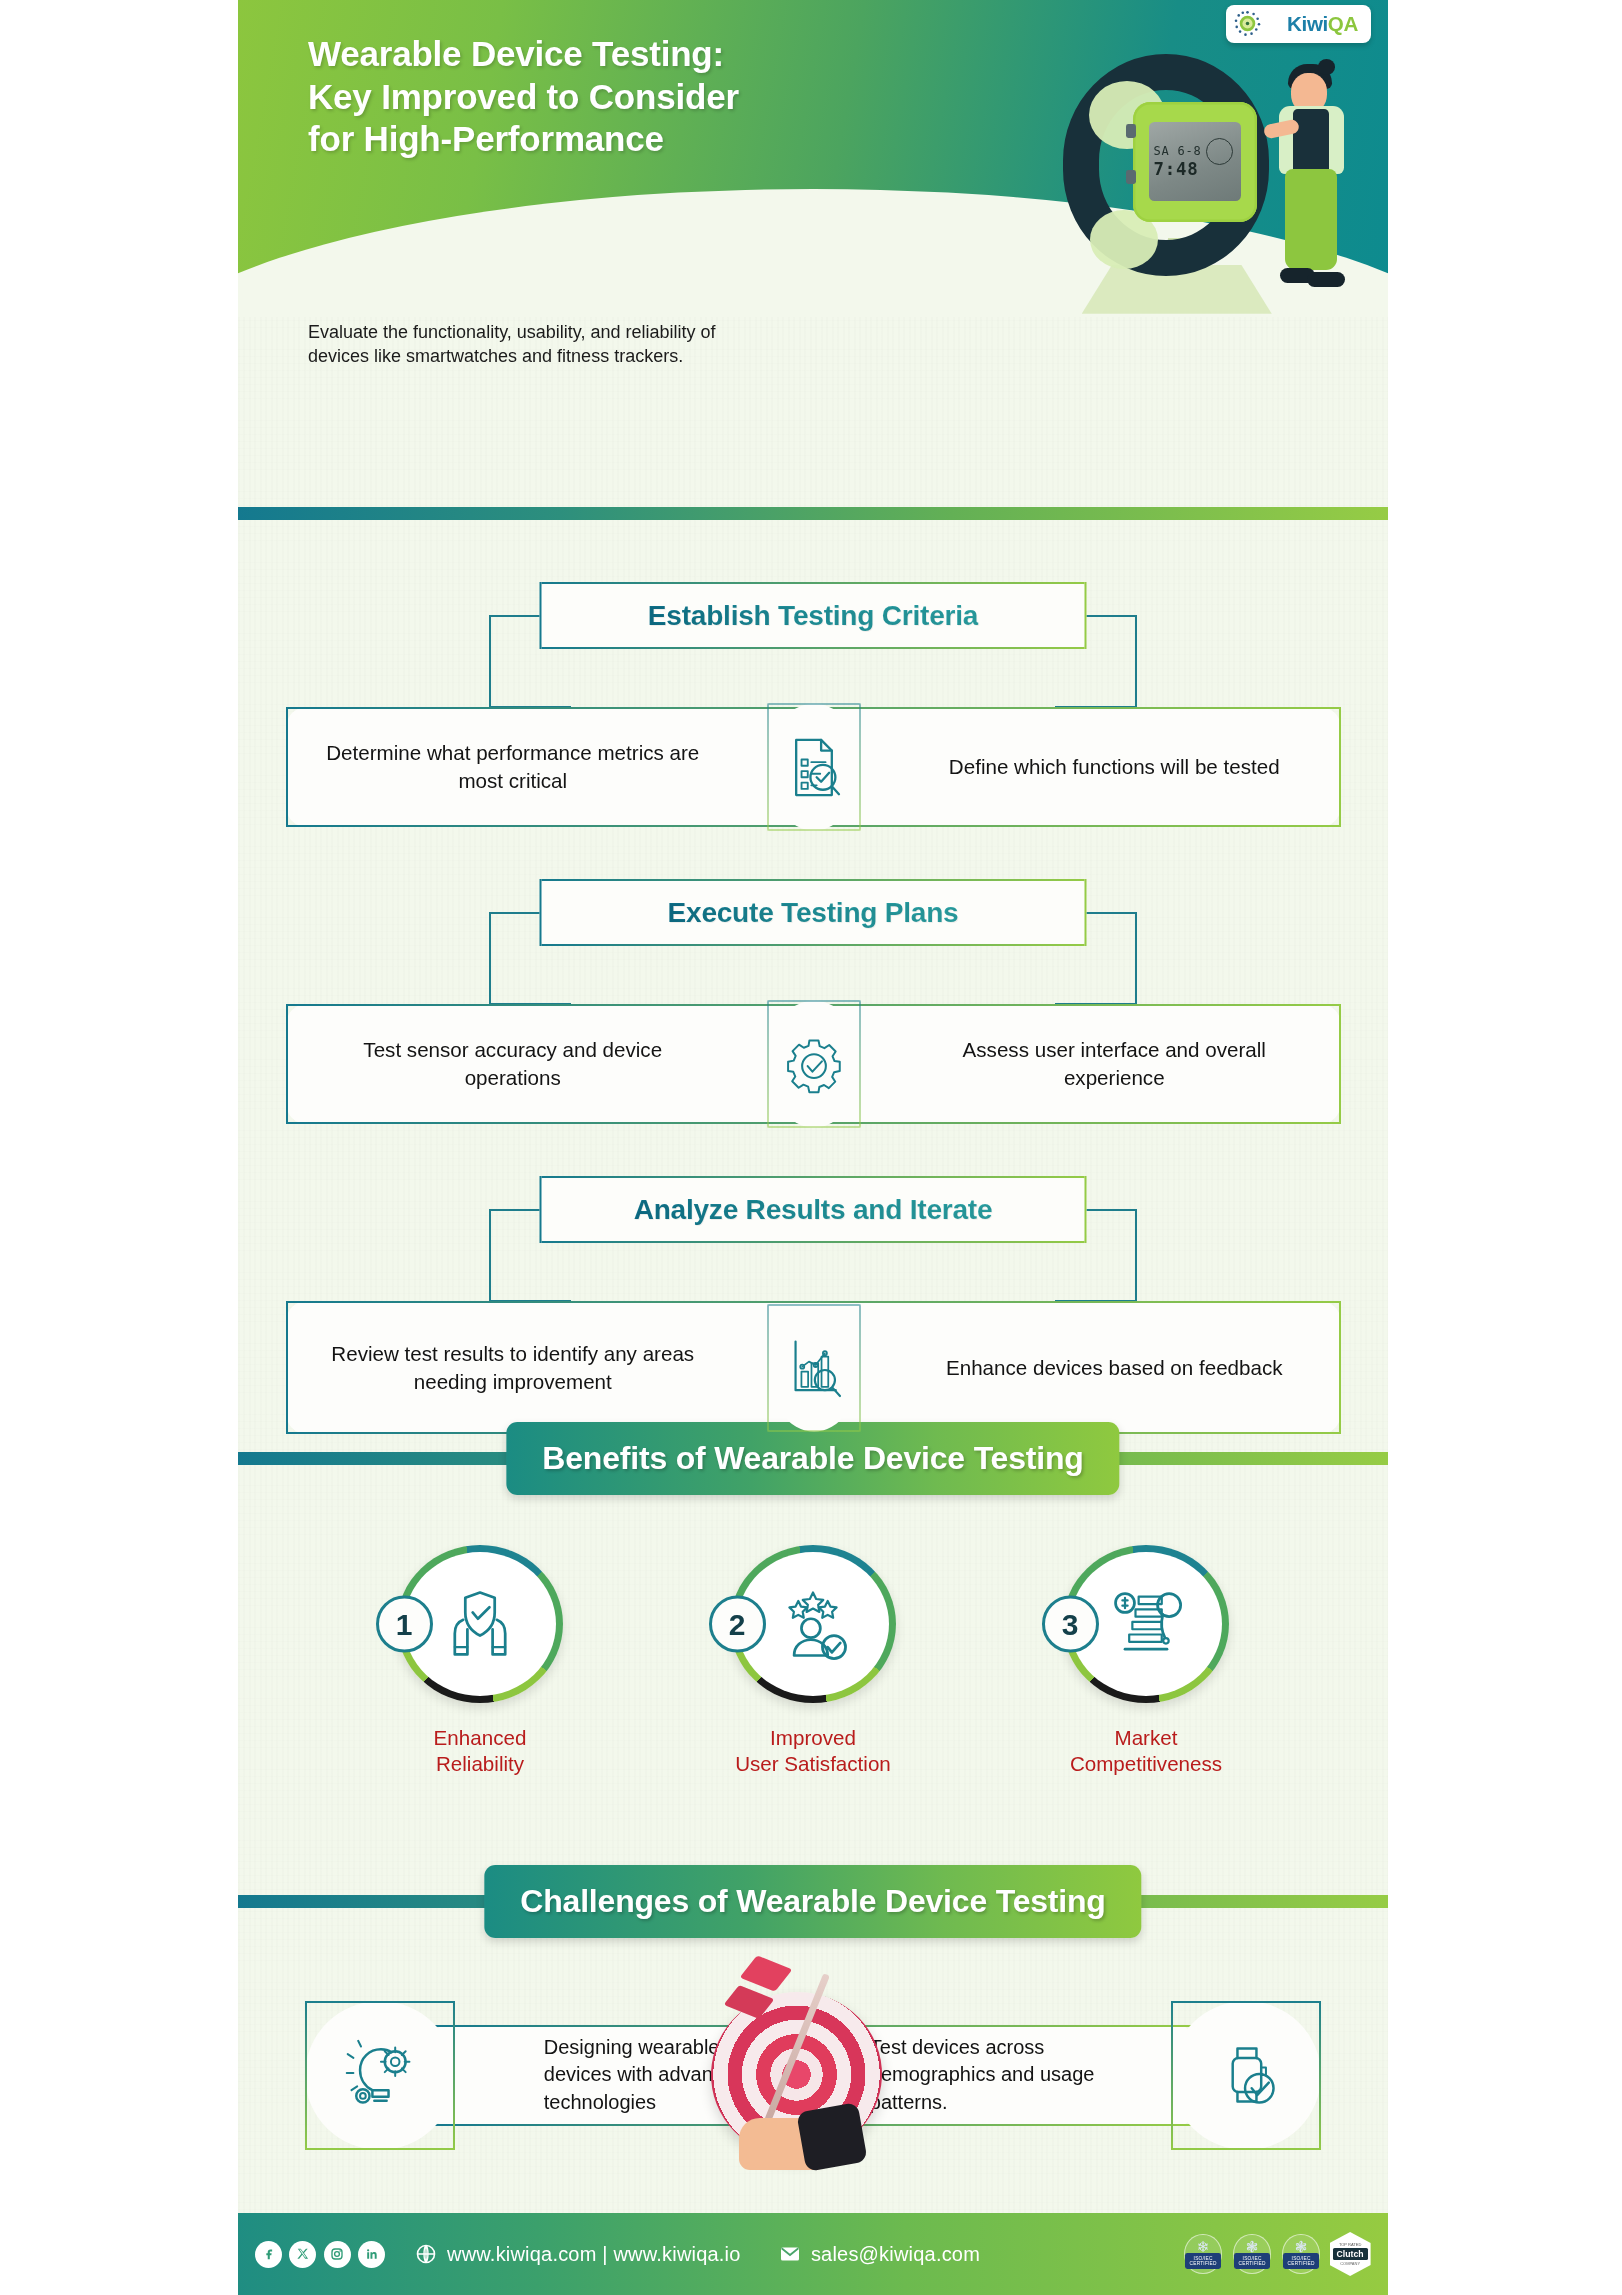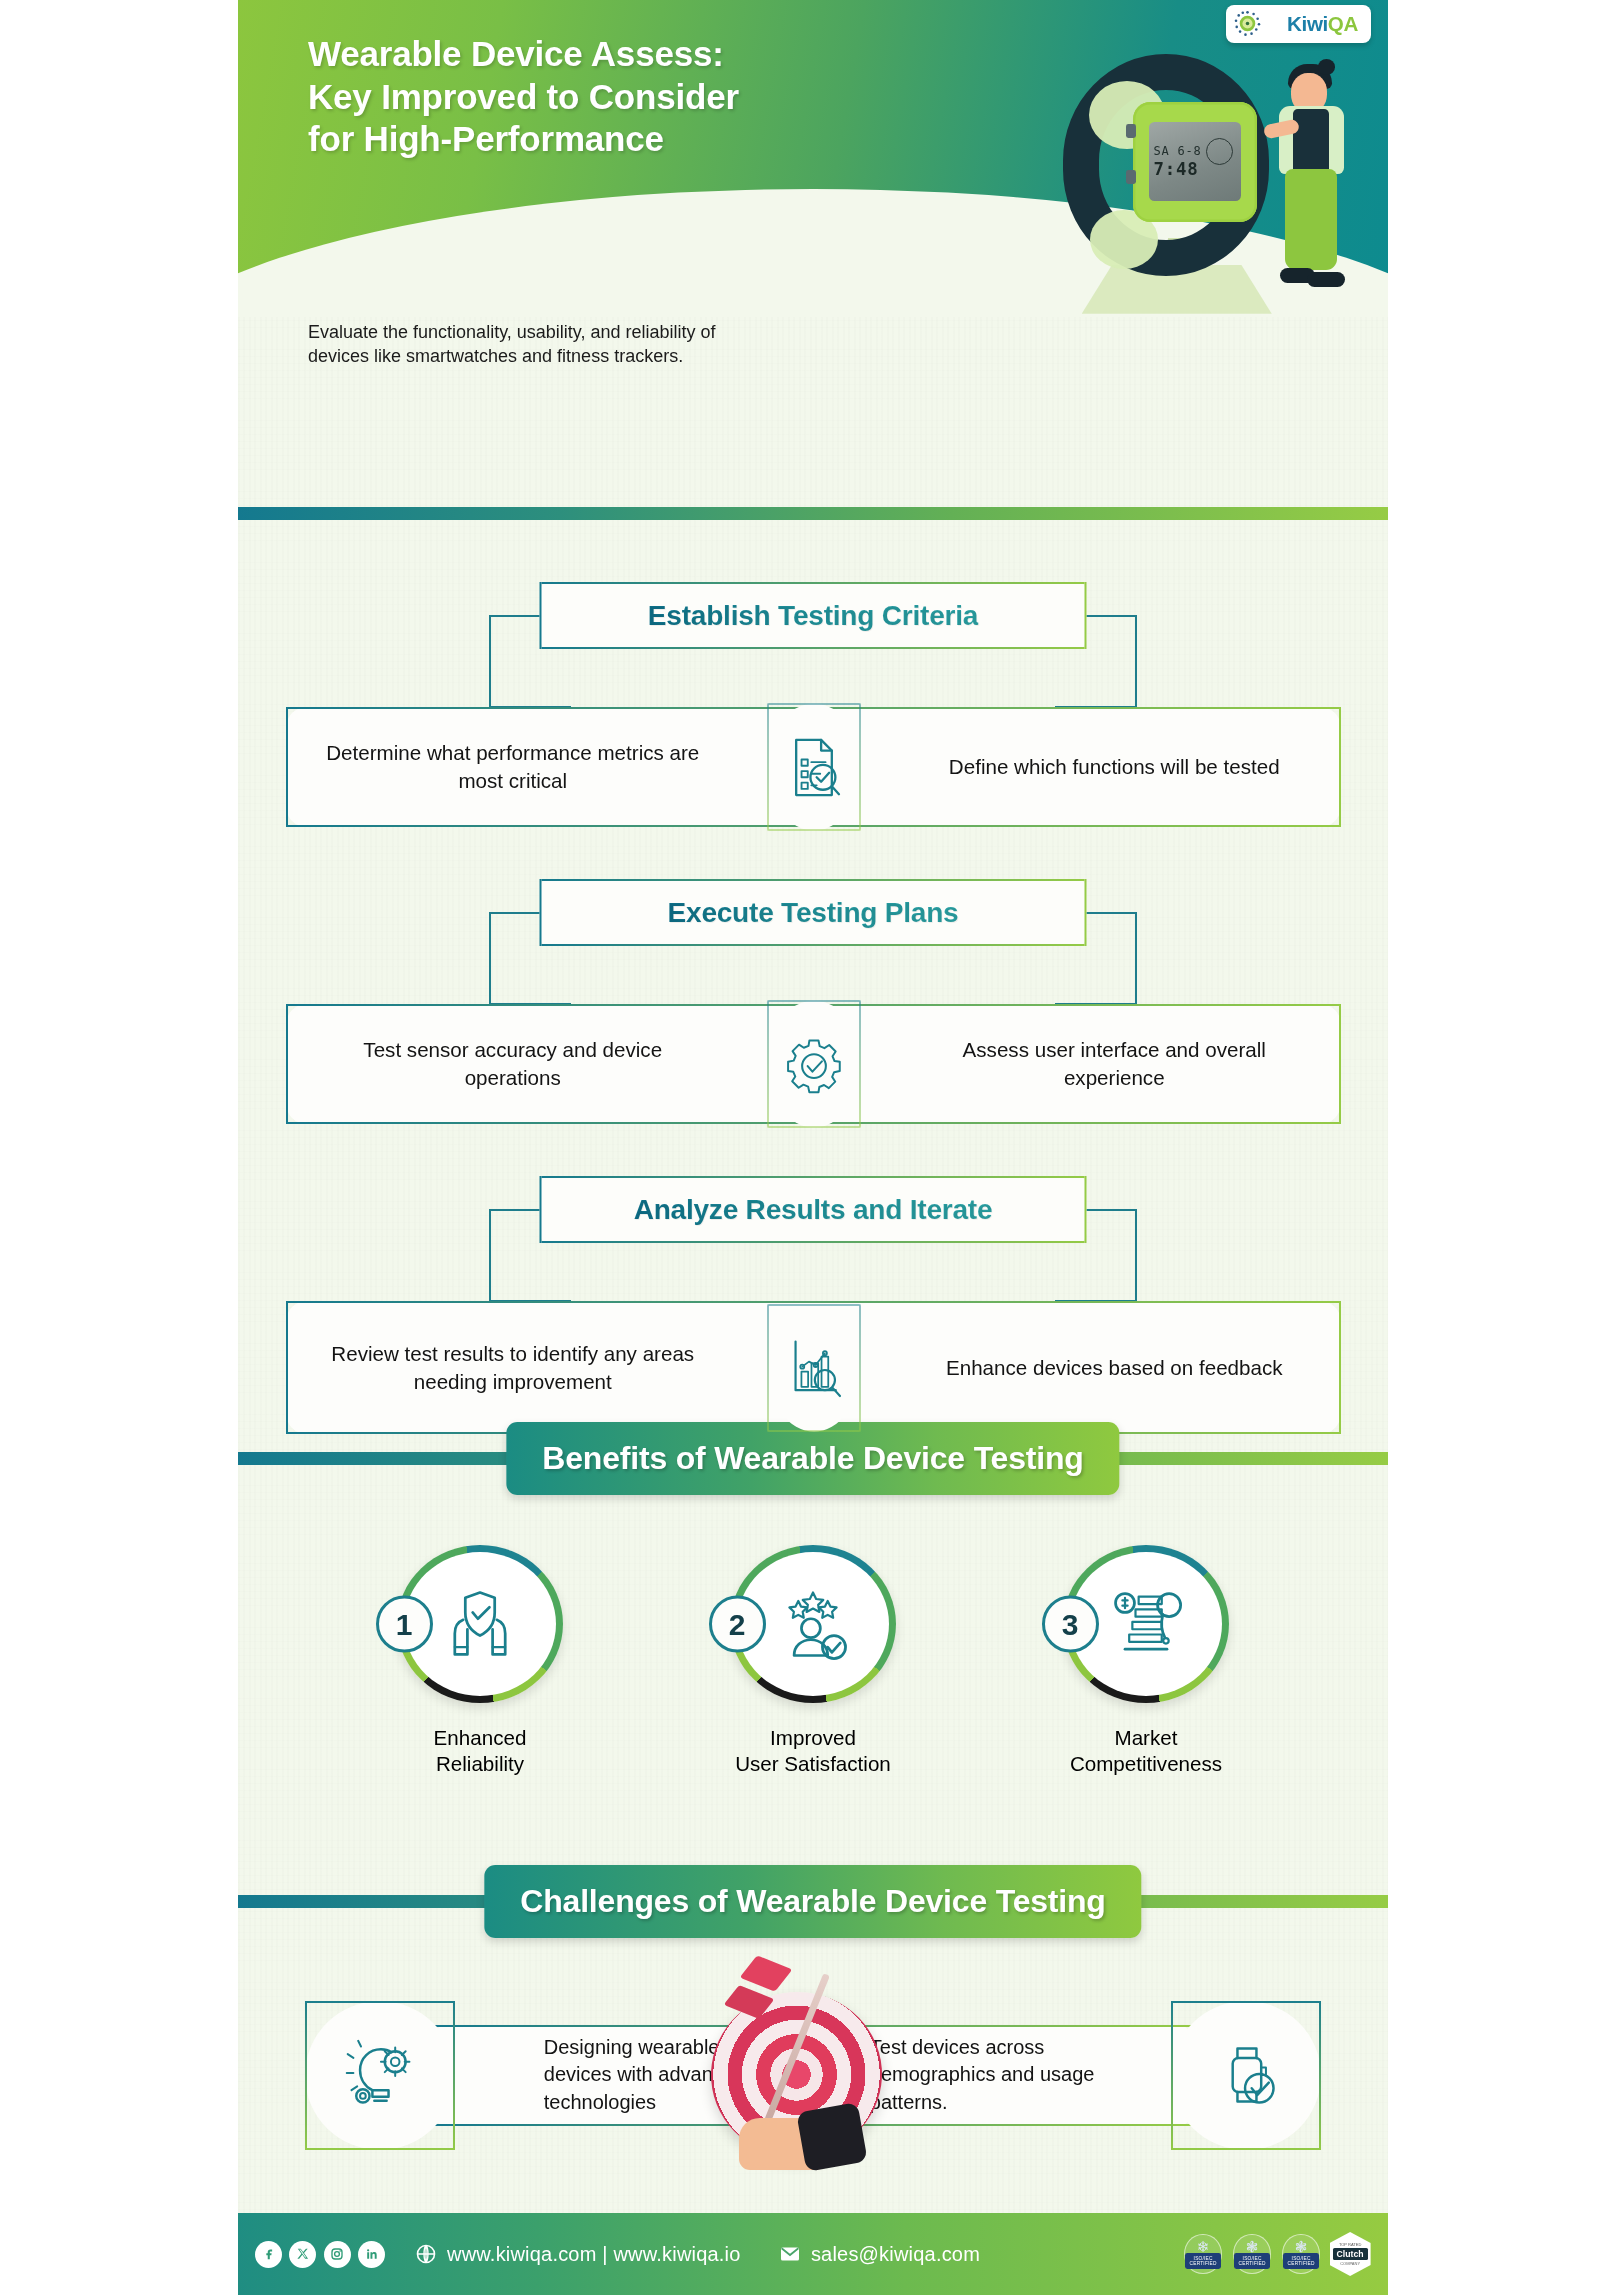--- a/index.html
+++ b/index.html
@@ -190,21 +190,21 @@
   }
   .benefit-num{
     position:absolute; left:-28.5px; top:50%; transform:translateY(-50%);
     width:57px; height:57px; border-radius:50%;
     background:#fdfdfb; border:3.2px solid #1d7f8d;
     display:flex; align-items:center; justify-content:center;
     font-size:30px; font-weight:600; color:#14404a;
   }
   .benefit-ring svg{ width:84px; height:84px; }
   .benefit-label{
-    margin-top:22px; font-size:20.6px; line-height:1.28; color:#000000;
+    margin-top:22px; font-size:20.6px; line-height:1.28; color:#b91c1c;
   }
 
   
   .chal{ position:absolute; left:0; width:1150px; height:158px; }
   .chal-bar{
     position:absolute; left:196px; top:28.5px; width:757px; height:101px;
     background:#fdfdfb; border:2.4px solid;
     border-image: linear-gradient(90deg,#15798e,#95cb46) 1;
     border-radius:12.7px;
     display:flex; align-items:center; justify-content:space-between;
@@ -291,21 +291,21 @@
 </head>
 <body>
 
 <div class="page">
 <div class="info">
 
   <div class="hero">
     <div class="hero-curve"></div>
 
     <div class="hero-title">
-      <div>Wearable Device Assess:</div>
+      <div>Wearable Device Testing:</div>
       <div>Key Improved to Consider</div>
       <div>for High-Performance</div>
     </div>
 
     <div class="watch-wrap">
       <div class="watch-plate"></div>
       <div class="watch-stem"></div>
       <div class="watch-band"></div>
       <div class="watch-band-hi"></div>
       <div class="watch-band-hi2"></div>

